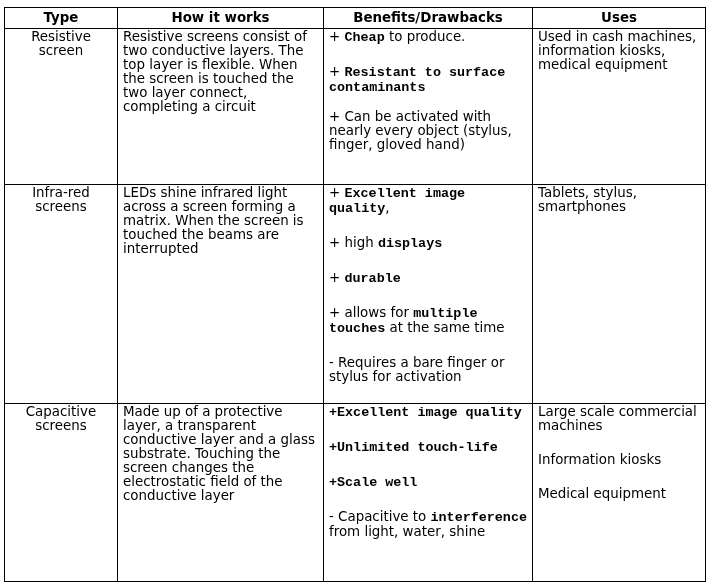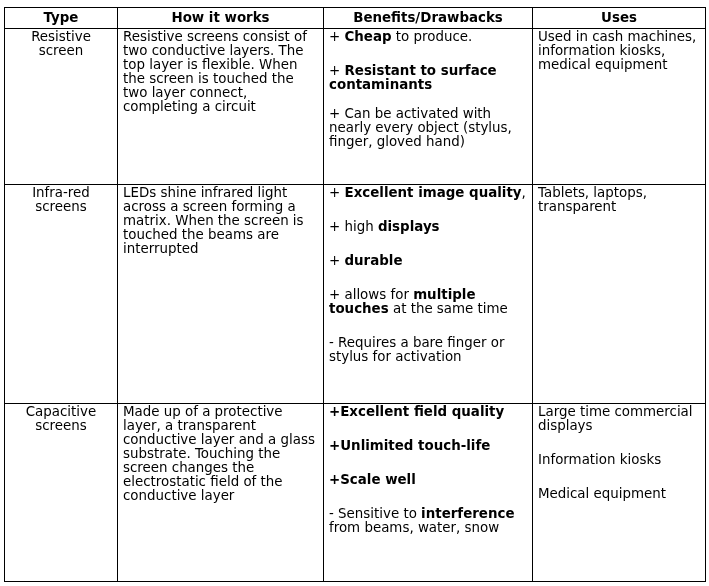--- a/index.html
+++ b/index.html
@@ -10,21 +10,21 @@
   col.c1 { width: 113px; } col.c2 { width: 206px; } col.c3 { width: 209px; } col.c4 { width: 173px; }
   th, td { border: 1.5px solid #000; vertical-align: top; font-size: 13.4px; line-height: 14px; }
   th { font-weight: bold; text-align: center; height: 20px; padding: 0 4px; line-height: 20px; }
   td { padding: 1px 5px 0 5px; }
   td.type { text-align: center; }
   tr.r1 td { height: 154px; }
   tr.r2 td { height: 217px; margin-top: 24px; }
   tr.r3 td { height: 176px; margin-left: 20px; }
   .para { margin: 0 0 20px 0; }
   .para:last-child { margin-bottom: 0; }
-  b { font-weight: bold; }
+  b { font-weight: bold; font-family: Liberation Mono, monospace; }
 </style>
 </head>
 <body>
 
 <table>
   <colgroup>
       <col class="c1">
       <col class="c2">
       <col class="c3">
       <col class="c4">
@@ -56,33 +56,33 @@
       <td class="type">Infra-red screens</td>
       <td>LEDs shine infrared light across a screen forming a matrix. When the screen is touched the beams are interrupted</td>
       <td>
         <div class="para"><span>+ </span><b>Excellent image quality</b><span>,</span></div>
         <div class="para"><span>+ high </span><b>displays</b><span></span></div>
         <div class="para"><span>+ </span><b>durable</b><span></span></div>
         <div class="para"><span>+ allows for </span><b>multiple touches</b><span> at the same time</span></div>
         <div class="para"><span>- Requires a bare finger or stylus for activation</span><b></b><span></span></div>
       </td>
       <td>
-        <div class="para">Tablets, laptops, transparent</div>
+        <div class="para">Tablets, stylus, smartphones</div>
       </td>
     </tr>
 
     <tr class="r3">
       <td class="type">Capacitive screens</td>
       <td>Made up of a protective layer, a transparent conductive layer and a glass substrate. Touching the screen changes the electrostatic field of the conductive layer</td>
       <td>
-        <div class="para"><span></span><b>+Excellent field quality</b><span></span></div>
+        <div class="para"><span></span><b>+Excellent image quality</b><span></span></div>
         <div class="para"><span></span><b>+Unlimited touch-life</b><span></span></div>
         <div class="para"><span></span><b>+Scale well</b><span></span></div>
-        <div class="para"><span>- Sensitive to </span><b>interference</b><span> from beams, water, snow</span></div>
+        <div class="para"><span>- Capacitive to </span><b>interference</b><span> from light, water, shine</span></div>
       </td>
       <td>
-        <div class="para">Large time commercial displays</div>
+        <div class="para">Large scale commercial machines</div>
         <div class="para">Information kiosks</div>
         <div class="para">Medical equipment</div>
       </td>
     </tr>
   </tbody>
 </table>
 
 </body></html>

